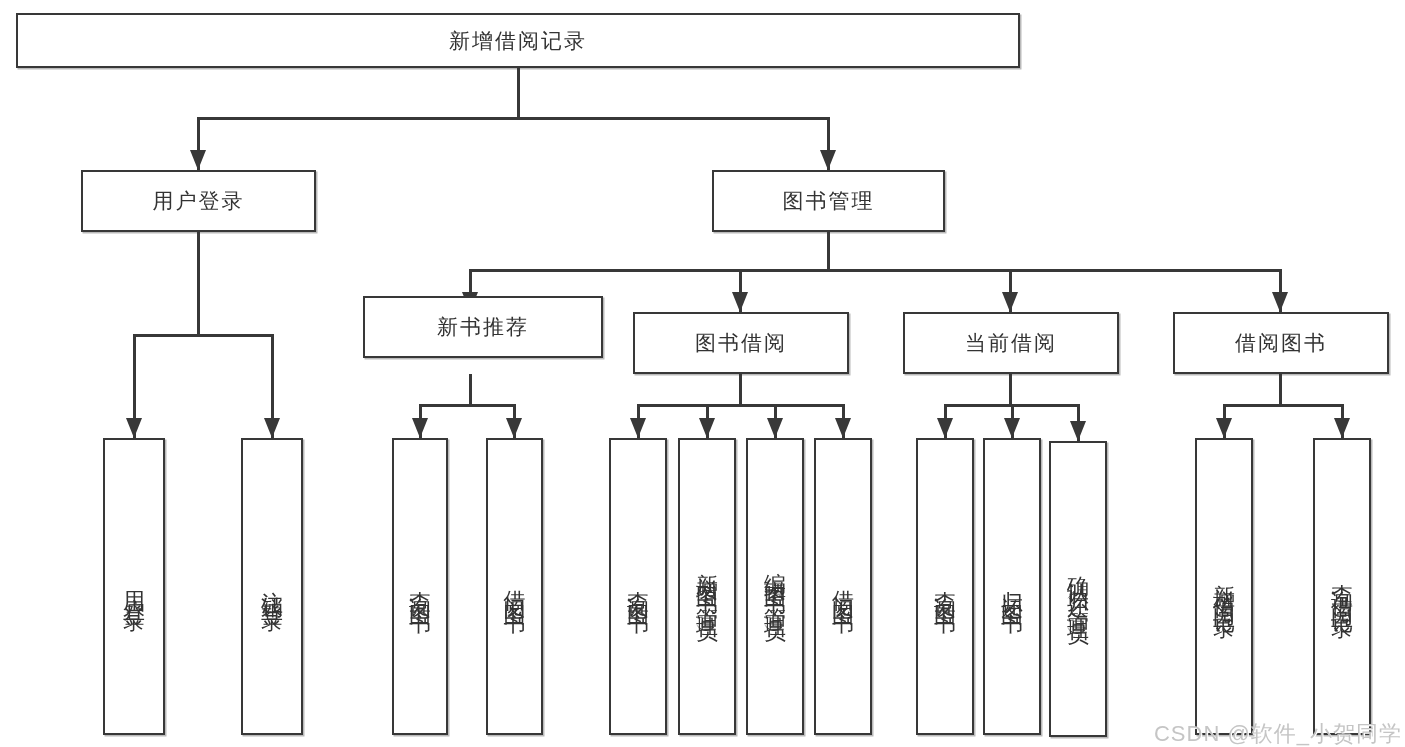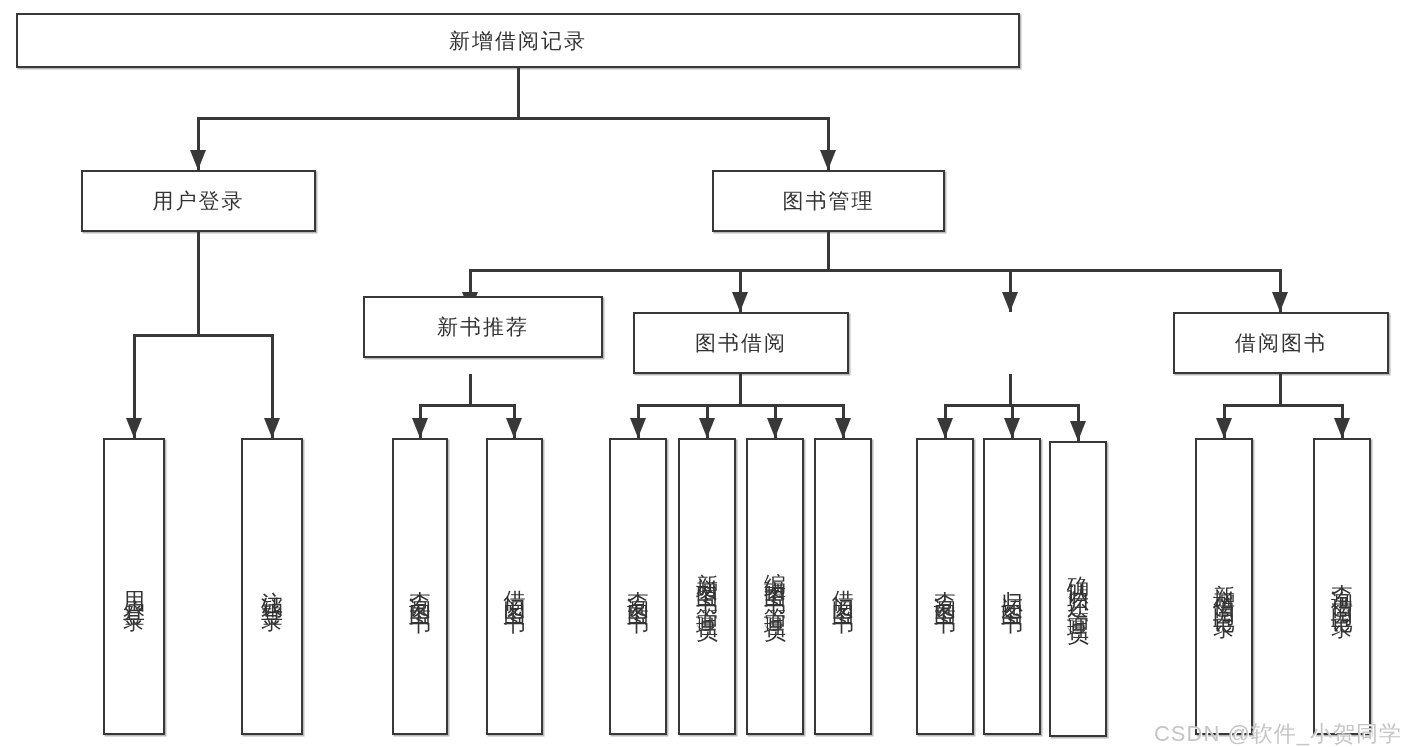--- a/index.html
+++ b/index.html
@@ -68,20 +68,23 @@
   <div class="vl" style="left:1009px;top:269px;height:43px;"></div>
   <div class="ar" style="left:1002px;top:292px;"></div>
   <div class="vl" style="left:1279px;top:269px;height:43px;"></div>
   <div class="ar" style="left:1272px;top:292px;"></div>
 
   <div class="box hbox" style="left:363px;top:296px;width:240px;height:62px;">
     <span>新书推荐</span>
   </div>
   <div class="box hbox" style="left:633px;top:312px;width:216px;height:62px;">
     <span>图书借阅</span>
+  </div>
+  <div class="box hbox" style="left:903px;top:312px;width:216px;height:62px;">
+    <span>当前借阅</span>
   </div>
   <div class="box hbox" style="left:1173px;top:312px;width:216px;height:62px;">
     <span>借阅图书</span>
   </div>
 
   <div class="vl" style="left:469px;top:374px;height:33px;"></div>
   <div class="hl" style="left:419px;top:404px;width:97px;"></div>
   <div class="vl" style="left:419px;top:404px;height:34px;"></div>
   <div class="ar" style="left:412px;top:418px;"></div>
   <div class="vl" style="left:513px;top:404px;height:34px;"></div>

